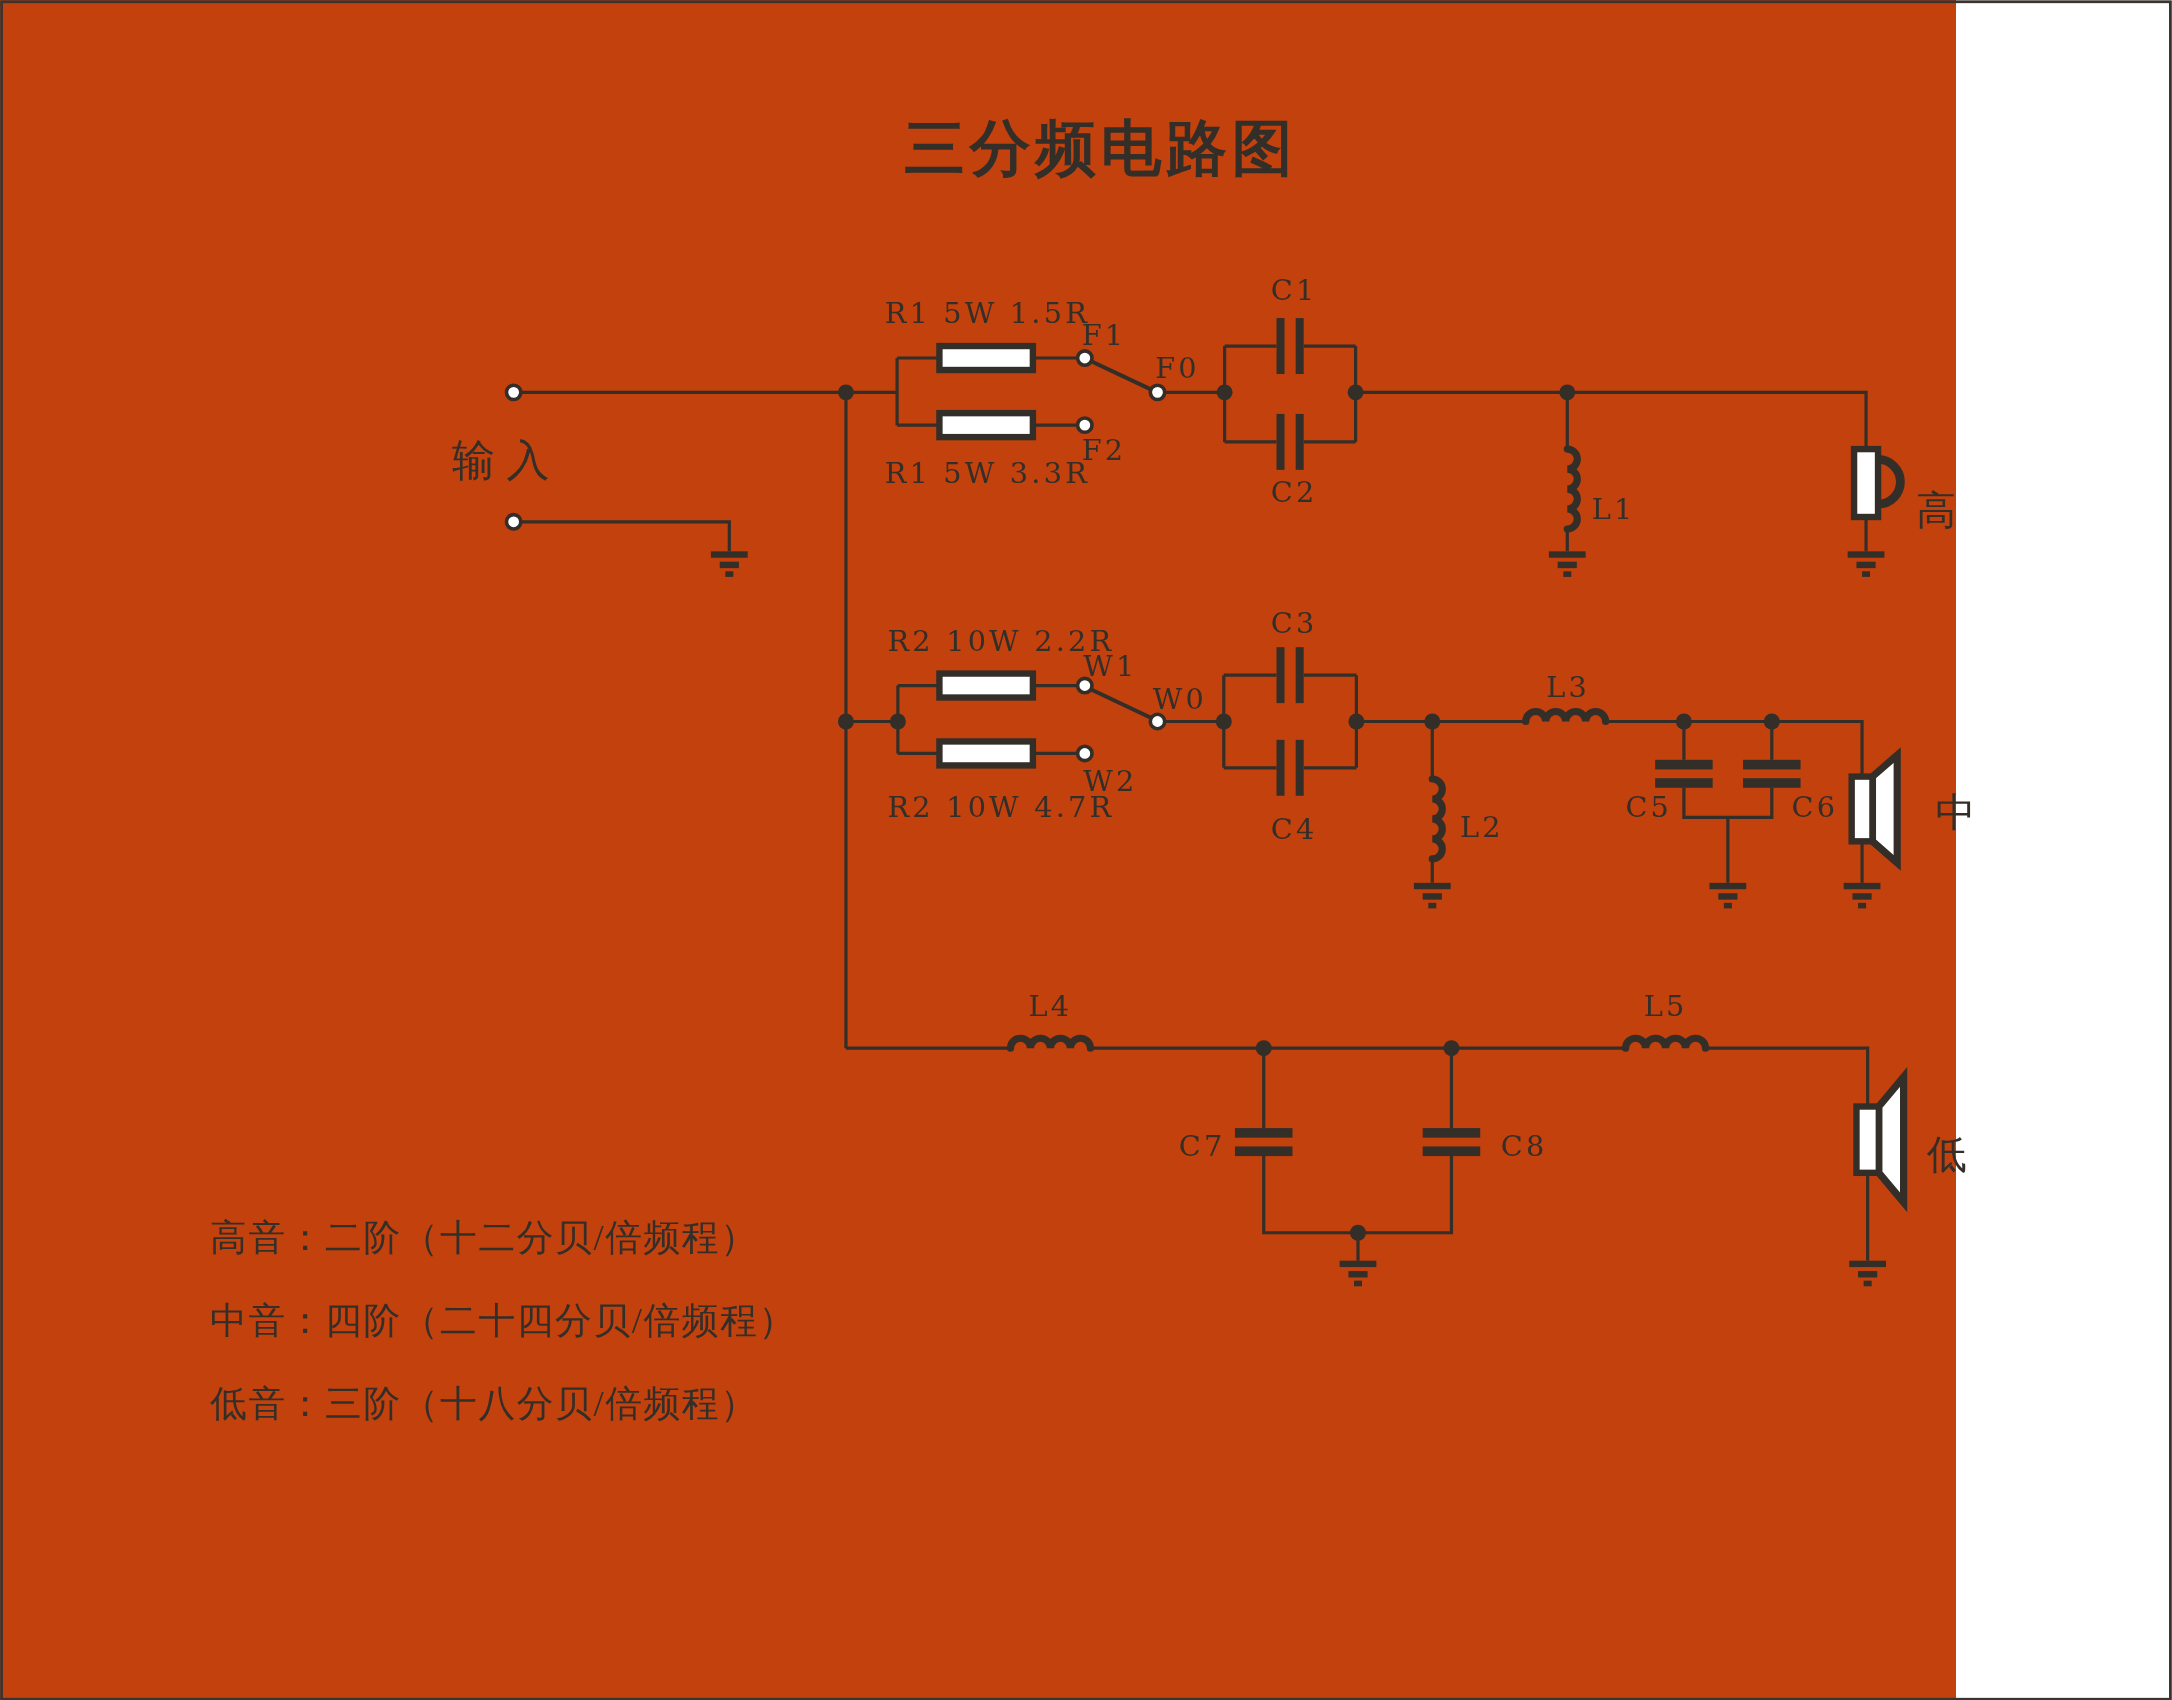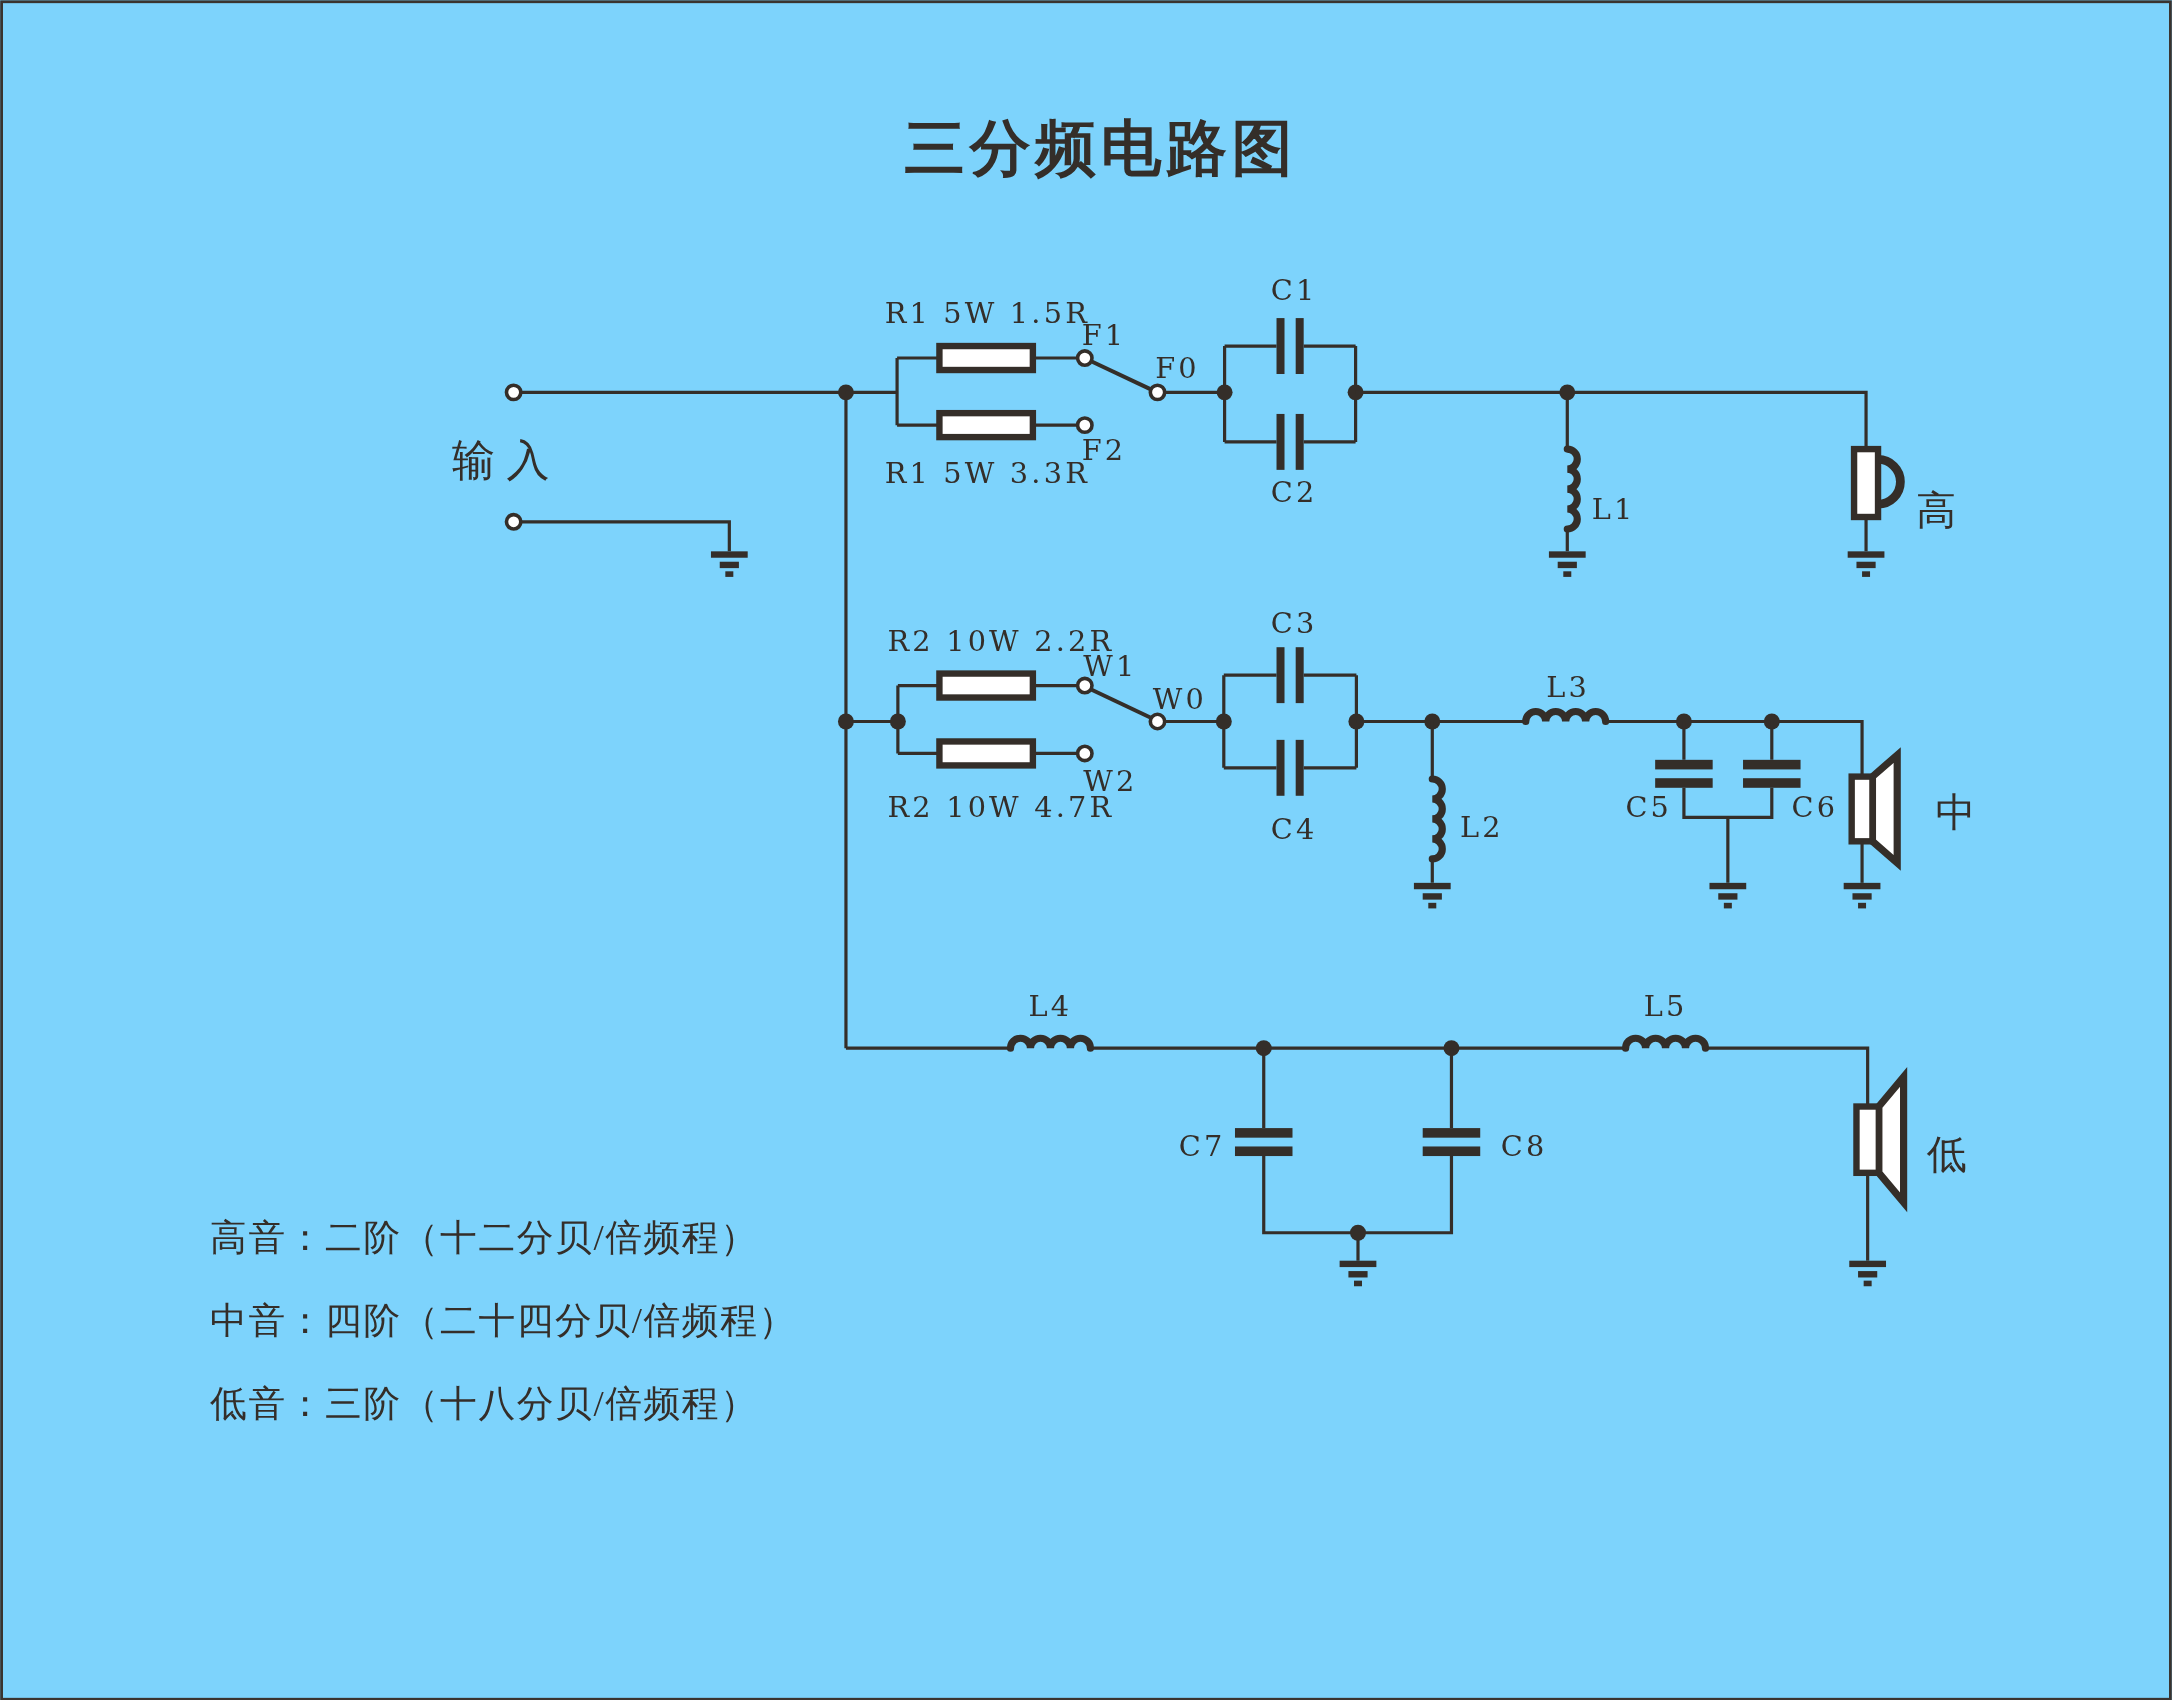--- a/index.html
+++ b/index.html
@@ -1,16 +1,16 @@
 <!DOCTYPE html>
 <html style="font-size:12.8px"><head>
 <meta charset="utf-8">
 <style>
   html,body{margin:0;padding:0;background:#ffffff;}
-  .stage{position:relative;width:2172px;height:1701px;background:#7dd3fc;}
+  .stage{position:relative;width:1956px;height:1701px;background:#c2410c;}
   svg{display:block;}
   .wire{stroke:#342e29;stroke-width:4;fill:none;}
   .arm{stroke:#342e29;stroke-width:5;fill:none;}
   .ink{fill:#342e29;}
   .term{fill:#ffffff;stroke:#342e29;stroke-width:4.5;}
   .dot{fill:#342e29;}
   .res{fill:#ffffff;stroke:#342e29;stroke-width:8;}
   .coil{stroke:#342e29;stroke-width:9;fill:none;stroke-linecap:round;}
   .spk-frame{fill:#ffffff;stroke:#342e29;stroke-width:8;}
   .horn{fill:#ffffff;stroke:#342e29;stroke-width:9;stroke-linejoin:miter;}

